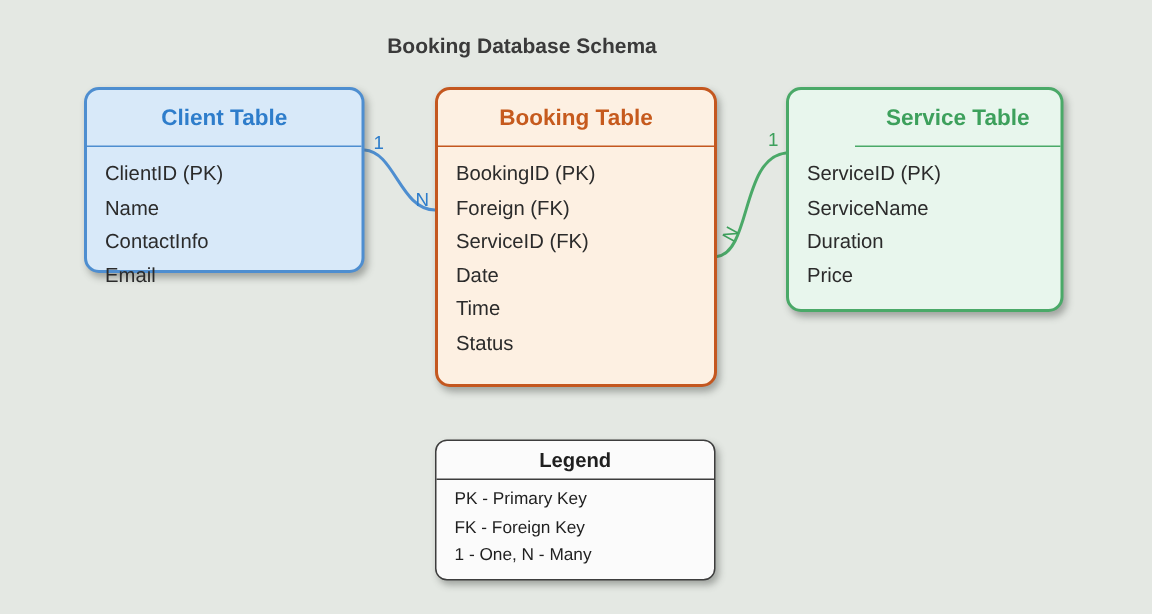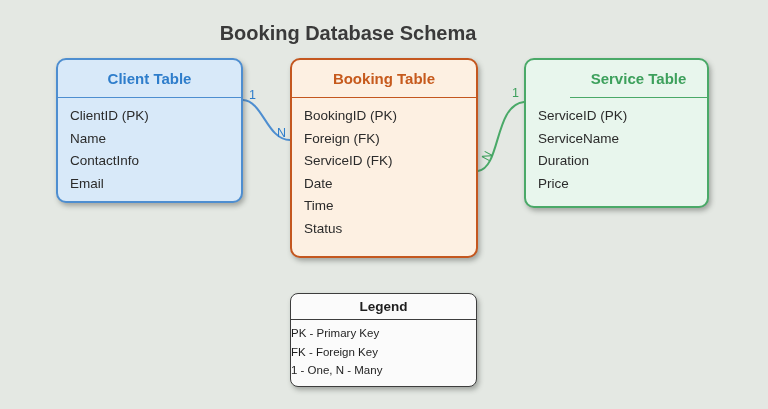--- a/index.html
+++ b/index.html
@@ -10,21 +10,21 @@
     overflow: hidden;
   }
   #stage {
     position: relative;
     width: 768px; height: 409px;
   }
   .diagram-title {
     position: absolute;
     left: 0; top: 22px; width: 696px;
     text-align: center;
-    font-size: 20px;
+    font-size: 14px;
     font-weight: bold;
     color: var(--title-text, #3a3a3a);
   }
   svg.connectors {
     position: absolute;
     left: 0; top: 0;
     width: 768px; height: 409px;
     pointer-events: none;
   }
   svg.connectors path { fill: none; stroke-width: 2; stroke-linecap: round; }
@@ -41,21 +41,21 @@
     display: flex; align-items: center; justify-content: center;
     font-size: 15px; font-weight: bold;
   }
   .entity-body { padding: 7px 0 0 12px; }
   .entity-row {
     font-size: 13.5px;
     line-height: 22.5px;
     color: var(--row-text, #2b2b2b);
     white-space: nowrap;
   }
-  .client-card  { left: 56px;  top: 58px; width: 187px; height: 145px;
+  .client-card  { left: 56px;  top: 58px; width: 187px; height: 124px;
                   background: var(--client-bg, #d8e9f9);
                   border: 2px solid var(--client-border, #4e8ed0); }
   .client-card .entity-header  { color: var(--client-accent, #2e7dcb);
                   border-bottom: 1.4px solid var(--client-border, #4e8ed0); }
   .booking-card { left: 290px; top: 58px; width: 188px; height: 200px;
                   background: var(--booking-bg, #fdf0e2);
                   border: 2px solid var(--booking-border, #c4571f); }
   .booking-card .entity-header { color: var(--booking-accent, #c65a1d);
                   border-bottom: 1.4px solid var(--booking-border, #c4571f); }
   .service-card { left: 524px; top: 58px; width: 185px; height: 150px;
@@ -80,21 +80,21 @@
     border: 1.5px solid var(--legend-border, #3d3d3d);
     border-radius: 8px;
   }
   .legend-header {
     height: 26px;
     display: flex; align-items: center; justify-content: center;
     font-size: 13.5px; font-weight: bold;
     color: #1f1f1f;
     border-bottom: 1.2px solid var(--legend-border, #3d3d3d);
   }
-  .legend-body { padding: 4px 0 0 0; }
+  .legend-body { padding: 4px 0 0 12px; }
   .legend-row {
     font-size: 11.5px;
     line-height: 18.5px;
     color: #1f1f1f;
     white-space: nowrap;
   }
 </style>
 </head>
 <body>
 

